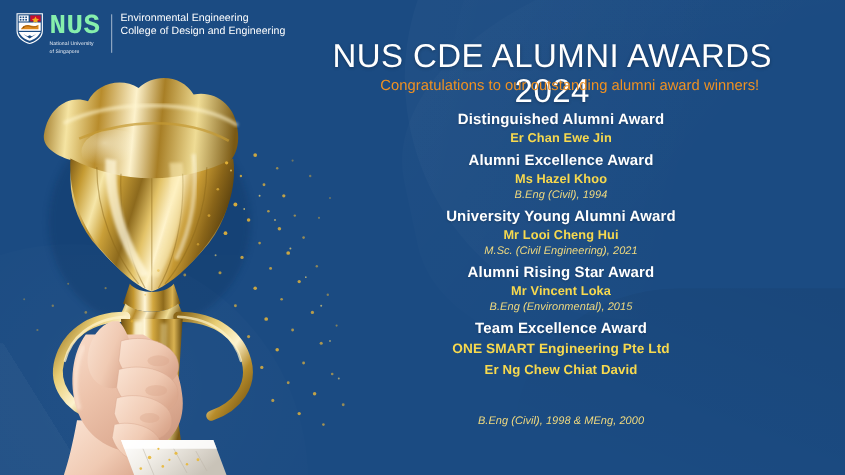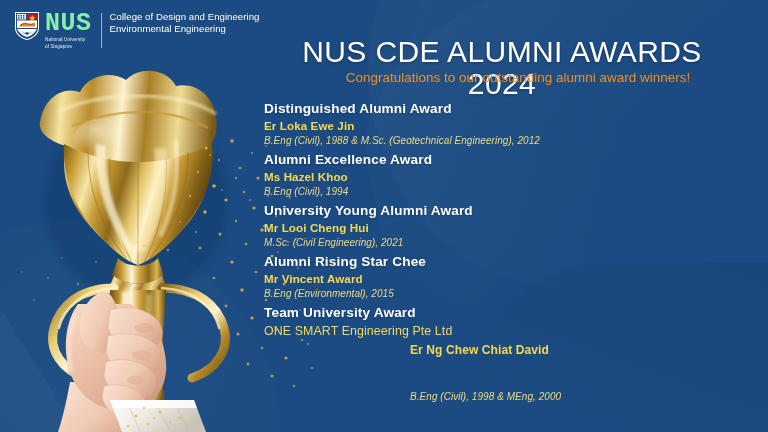--- a/index.html
+++ b/index.html
@@ -53,34 +53,34 @@
     position:absolute;left:270px;right:34px;top:36px;text-align:center;z-index:6;
     color:#ffffff;font-size:30px;line-height:32px;font-weight:400;letter-spacing:.4px;
     text-shadow:0 1px 3px rgba(0,0,0,.30);
   }
   .subtitle{
     position:absolute;left:286px;right:18px;top:70px;text-align:center;z-index:6;
     color:#ef9122;font-size:13.4px;line-height:16px;font-weight:400;letter-spacing:.05px;
   }
 
   
-  .awards{position:absolute;left:264px;right:12px;top:99px;z-index:6;text-align:left;}
+  .awards{position:absolute;left:264px;right:12px;top:99px;z-index:6;text-align:center;}
   .award{margin-bottom:2px;}
   .aw-title{
     color:#ffffff;font-size:13.6px;line-height:19px;font-weight:700;letter-spacing:.15px;
     text-shadow:0 1px 2px rgba(0,0,0,.22);
   }
   .aw-name{
     color:#f7d94e;font-size:11.6px;line-height:16px;font-weight:700;letter-spacing:.1px;
   }
   .aw-degree{
     color:#efd97f;font-size:10px;line-height:14px;font-style:italic;font-weight:400;letter-spacing:.05px;
   }
   .team-org{
-    color:#f7d94e;font-size:12.4px;line-height:18px;font-weight:400;letter-spacing:.1px;
+    color:#f7d94e;font-size:12.4px;line-height:18px;font-weight:700;letter-spacing:.1px;
   }
   .team-row{display:flex;justify-content:center;gap:12px;margin-top:2px;}
   .team-member{min-width:200px;}
   .team-member .aw-name{font-size:12px;line-height:16px;}
   .team-member .aw-degree{font-size:10px;line-height:14px;margin-top:32px;}
 
   
   .trophy-stage{position:absolute;left:18px;top:52px;width:236px;height:380px;z-index:4;}
   .glitter{position:absolute;left:0;top:0;width:100%;height:100%;pointer-events:none;z-index:5;}
 </style>
@@ -361,56 +361,55 @@
       <path d="M6,36 C10,44 18,50 26,52 C34,50 42,44 46,36 Z" fill="#ffffff"></path>
       <path d="M14,40 L26,48 L38,40 L30,44 L26,42 L22,44 Z" fill="#1b4b82"></path>
     </svg>
     <div class="nus-block">
       <div class="nus-word">NUS</div>
       <div class="nus-sub">National University</div>
       <div class="nus-sub">of Singapore</div>
     </div>
     <div class="divider"></div>
     <div>
+      <div class="dept">Environmental Engineering</div>
       <div class="dept">College of Design and Engineering</div>
-      <div class="dept">Environmental Engineering</div>
     </div>
   </div>
 
   <div class="title">NUS CDE ALUMNI AWARDS 2024</div>
   <div class="subtitle">Congratulations to our outstanding alumni award winners!</div>
 
   <div class="awards">
 
     <div class="award">
       <div class="aw-title">Distinguished Alumni Award</div>
-      <div class="aw-name">Er Loka Ewe Jin</div>
-      <div class="aw-degree">B.Eng (Civil), 1988 &amp; M.Sc. (Geotechnical Engineering), 2012</div>
+      <div class="aw-name">Er Chan Ewe Jin</div>
     </div>
 
     <div class="award">
       <div class="aw-title">Alumni Excellence Award</div>
       <div class="aw-name">Ms Hazel Khoo</div>
       <div class="aw-degree">B.Eng (Civil), 1994</div>
     </div>
 
     <div class="award">
       <div class="aw-title">University Young Alumni Award</div>
       <div class="aw-name">Mr Looi Cheng Hui</div>
       <div class="aw-degree">M.Sc. (Civil Engineering), 2021</div>
     </div>
 
     <div class="award">
-      <div class="aw-title">Alumni Rising Star Chee</div>
-      <div class="aw-name">Mr Vincent Award</div>
+      <div class="aw-title">Alumni Rising Star Award</div>
+      <div class="aw-name">Mr Vincent Loka</div>
       <div class="aw-degree">B.Eng (Environmental), 2015</div>
     </div>
 
     <div class="award">
-      <div class="aw-title">Team University Award</div>
+      <div class="aw-title">Team Excellence Award</div>
       <div class="team-org">ONE SMART Engineering Pte Ltd</div>
       <div class="team-row">
         <div class="team-member">
           <div class="aw-name">Er Ng Chew Chiat David</div>
           <div class="aw-degree">B.Eng (Civil), 1998 &amp; MEng, 2000</div>
         </div>
       </div>
     </div>
 
   </div>

